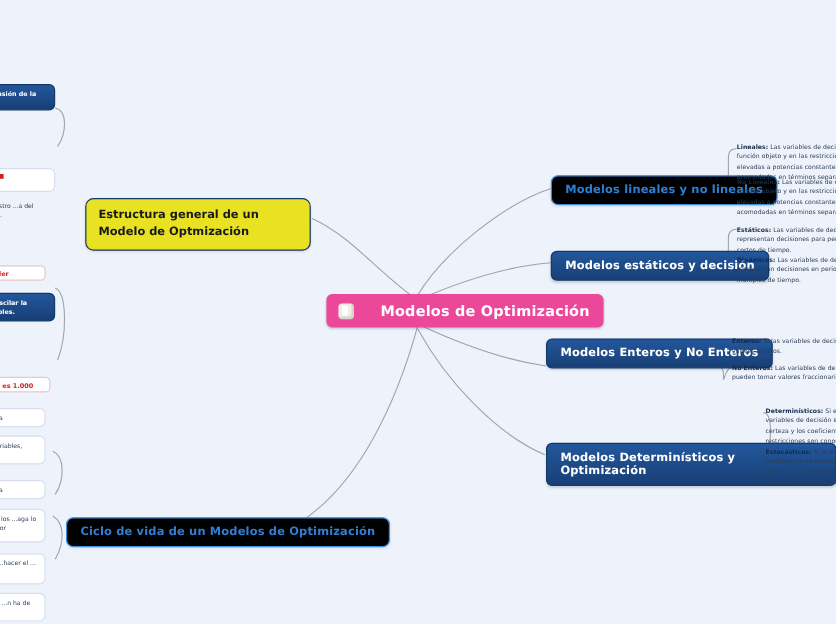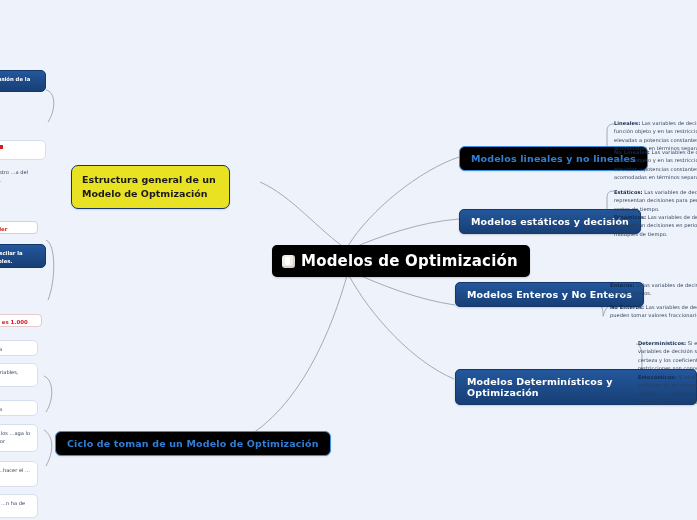--- a/index.html
+++ b/index.html
@@ -34,30 +34,30 @@
   }
 
   .node {
     position: absolute;
     box-sizing: border-box;
     white-space: pre-wrap;
   }
 
   
   .root-node {
-    background: #000000;
+    background: #ec4899;
     color: #ffffff;
     border-radius: 5px;
-    font-size: 15px;
+    font-size: 12px;
     font-weight: bold;
     letter-spacing: 0.2px;
     padding: 7px 12px 7px 10px;
     display: flex;
     align-items: center;
-    gap: 6px;
+    gap: 22px;
     box-shadow: 0 1px 2px rgba(0,0,0,0.18);
   }
   .root-icon {
     width: 13px;
     height: 13px;
     border-radius: 3px;
     background: #f0ede7;
     box-shadow: inset -2px -2px 0 rgba(0,0,0,0.10);
     flex: 0 0 auto;
     position: relative;
@@ -266,26 +266,26 @@
   <div class="node topic-dark" style="left:455px; top:369px;">
     <span>Modelos Determinísticos y Optimización</span>
   </div>
   <div class="leaf" style="left:638px; top:339px; width:110px;">
     <b>Determinísticos:</b><span> Si el efecto de las variables de decisión se conoce con certeza y los coeficientes de las restricciones son conocidos.</span>
   </div>
   <div class="leaf" style="left:638px; top:373px; width:110px;">
     <b>Estocásticos:</b><span> Si el efecto de las variables no se conoce al momento de decidir, los coeficientes de las restricciones son probabilísticos.</span>
   </div>
 
-  <div class="node topic-yellow" style="left:71px; top:165px; width:159px;">
+  <div class="node topic-yellow" style="left:71px; top:165px; width:188px;">
     <span>Estructura general de un Modelo de Optmización</span>
   </div>
 
   <div class="node topic-outline" style="left:55px; top:431px;">
-    <span>Ciclo de toman de un Modelo de Optimización</span>
+    <span>Ciclo de vida de un Modelos de Optimización</span>
   </div>
 
   <div class="card-dark" style="left:-18px; top:70px; width:64px; height:22px;">
     <span>...ensión de la</span>
   </div>
 
   <div class="card-white" style="left:-24px; top:140px; width:70px; height:20px;">
     <span></span>
   </div>
   <div style="position:absolute; left:-6px; top:145px; width:9px; height:4px; background:#d02020;"></div>

